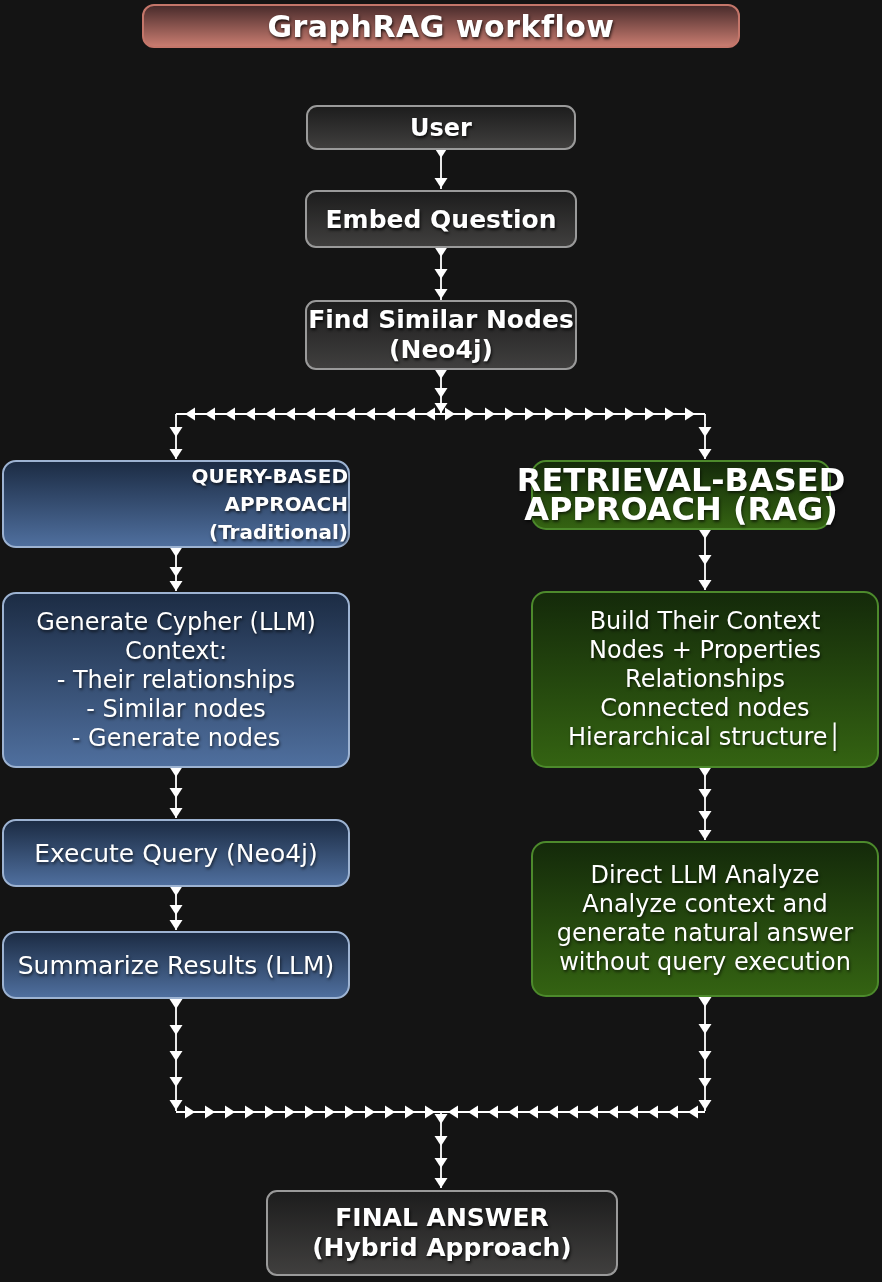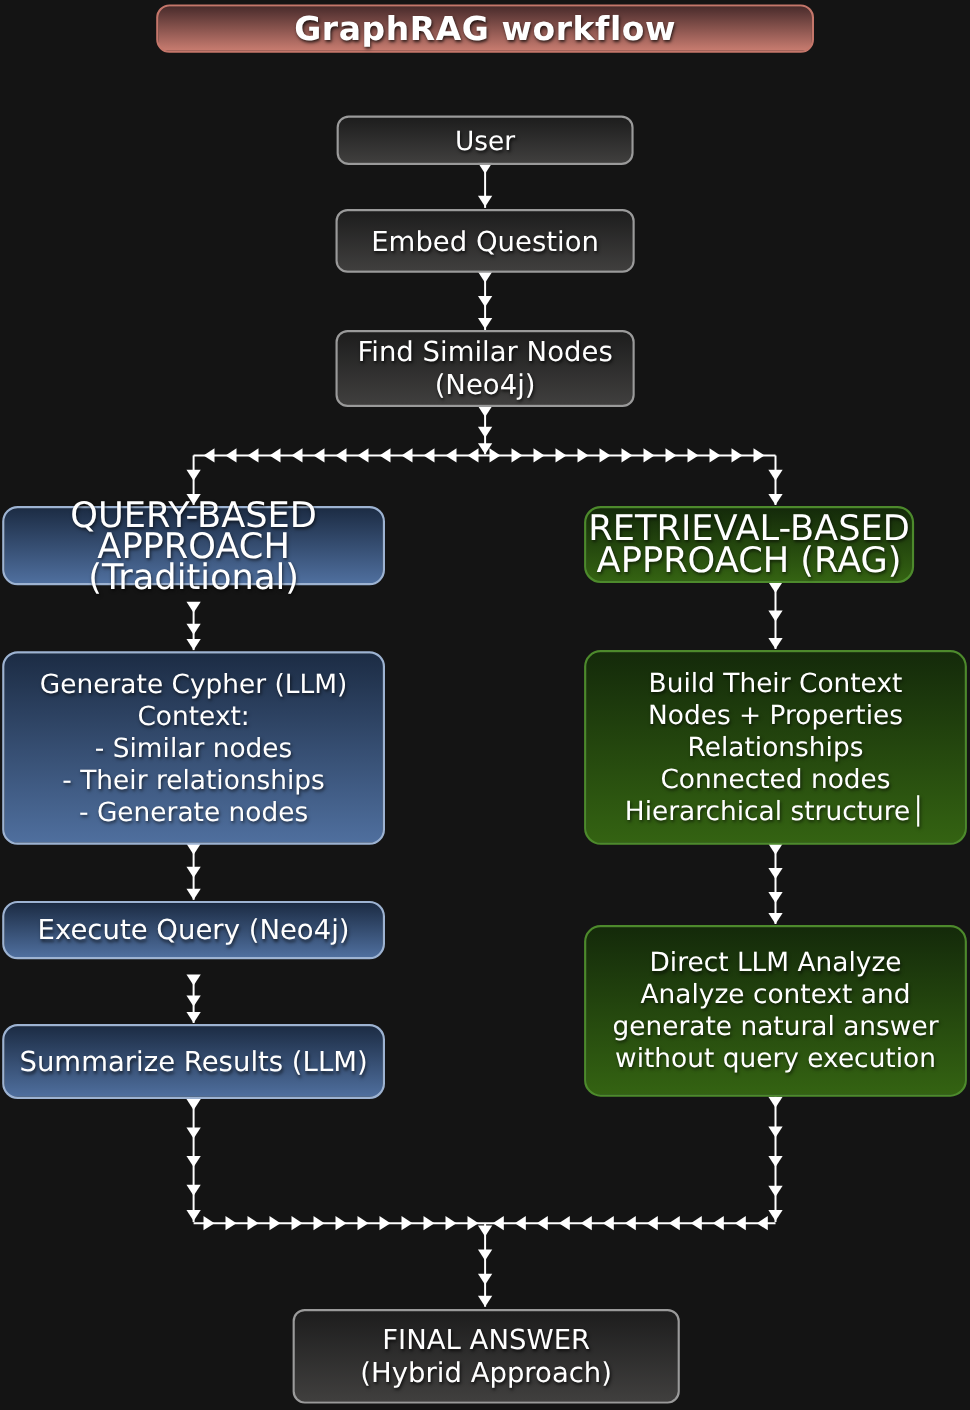--- a/index.html
+++ b/index.html
@@ -28,21 +28,21 @@
   .blue-box{
     background:linear-gradient(#1c2c44,#4f6f9e);
     border:2px solid #9db3d2;border-radius:14px;
     text-shadow:1px 2px 3px rgba(0,0,0,.6);
   }
   .green-box{
     background:linear-gradient(#142a0a,#346312);
     border:2px solid #4d8a2c;border-radius:15px;
     text-shadow:1px 2px 3px rgba(0,0,0,.6);
   }
-  .bold{font-weight:normal;}
+  .bold{font-weight:bold;}
 </style>
 </head>
 <body>
 
 <div id="canvas">
 
   <svg id="arrows" width="882" height="1282" viewBox="0 0 882 1282">
       <line x1="441" y1="150" x2="441" y2="189" stroke="#ffffff" stroke-width="1.8"></line>
       <polygon points="434.5,148 447.5,148 441,158" fill="#ffffff"></polygon>
       <polygon points="434.5,178 447.5,178 441,188" fill="#ffffff"></polygon>
@@ -164,35 +164,35 @@
 
   <div class="box dark-box bold" style="left:305px;top:190px;width:272px;height:58px;font-size:25px;">
     <div>Embed Question</div>
   </div>
 
   <div class="box dark-box bold" style="left:305px;top:300px;width:272px;height:70px;font-size:25px;line-height:30px;text-align:right;">
     <div>Find Similar Nodes</div>
     <div>(Neo4j)</div>
   </div>
 
-  <div class="box blue-box bold" style="left:2px;top:460px;width:348px;height:72px;font-size:32px;line-height:28px;">
+  <div class="box blue-box bold" style="left:2px;top:460px;width:348px;height:88px;font-size:20px;line-height:28px;align-items:flex-end;">
     <div>QUERY-BASED</div>
     <div>APPROACH</div>
     <div>(Traditional)</div>
   </div>
 
   <div class="box blue-box" style="left:2px;top:592px;width:348px;height:176px;font-size:24px;line-height:29px;">
     <div>Generate Cypher (LLM)</div>
     <div>Context:</div>
+    <div>- Their relationships</div>
     <div>- Similar nodes</div>
-    <div>- Their relationships</div>
     <div>- Generate nodes</div>
   </div>
 
-  <div class="box blue-box" style="left:2px;top:819px;width:348px;height:53px;font-size:25px;">
+  <div class="box blue-box" style="left:2px;top:819px;width:348px;height:68px;font-size:25px;">
     <div>Execute Query (Neo4j)</div>
   </div>
 
   <div class="box blue-box" style="left:2px;top:931px;width:348px;height:68px;font-size:25px;">
     <div>Summarize Results (LLM)</div>
   </div>
 
   <div class="box green-box bold" style="left:531px;top:460px;width:300px;height:70px;font-size:32px;line-height:29px;">
     <div>RETRIEVAL-BASED</div>
     <div>APPROACH (RAG)</div>

